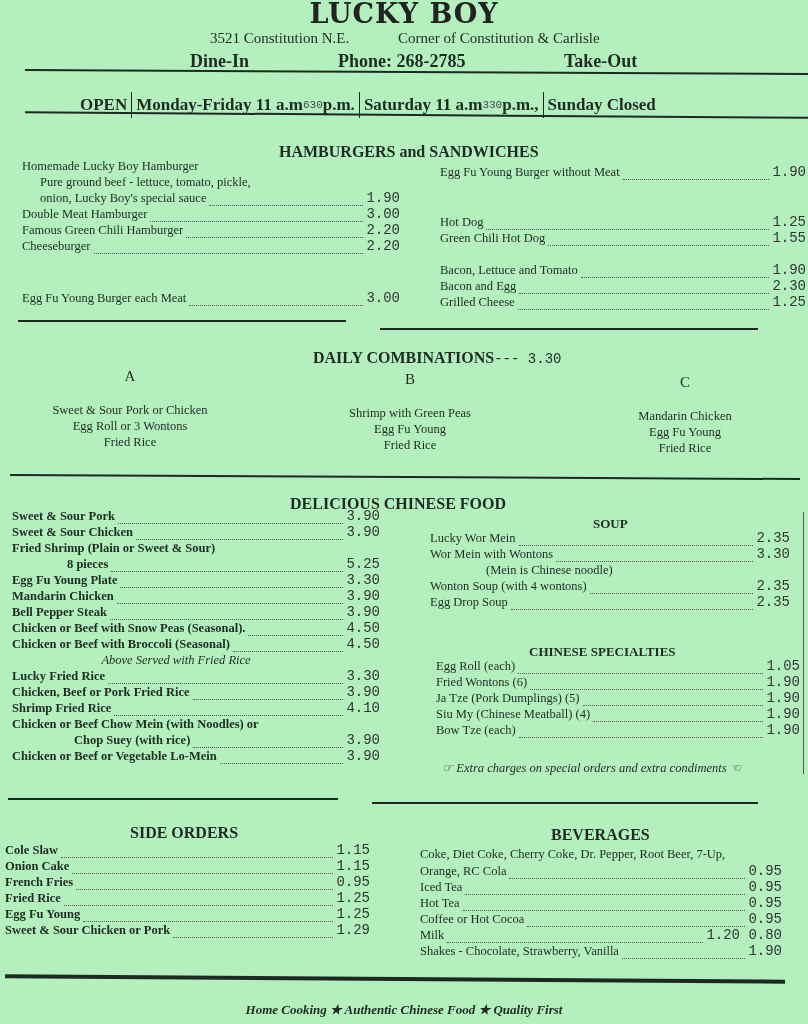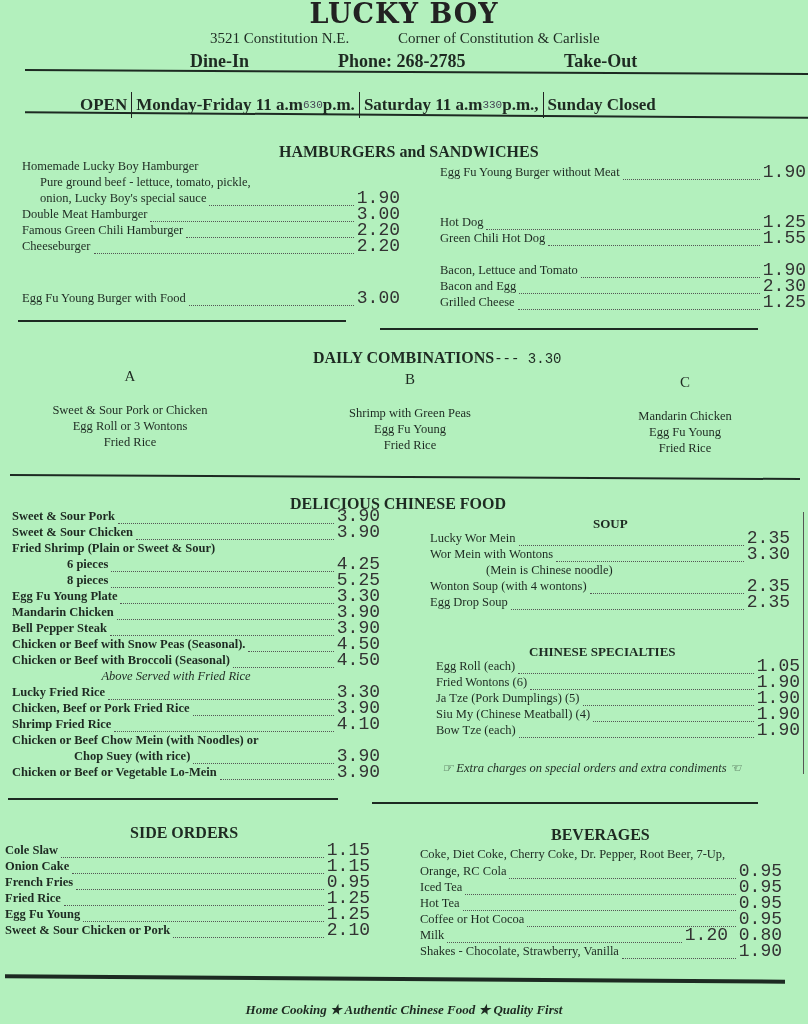--- a/index.html
+++ b/index.html
@@ -26,21 +26,21 @@
   }
   .hours-row .sep { display: inline-block; width: 1px; height: 26px; background: #222; margin: 0 4px; }
   .hw { font-family: "Liberation Mono", monospace; font-size: 11px; font-weight: normal; color: #445; }
   .sec-title { font-weight: bold; font-size: 16px; white-space: nowrap; }
   .sub-title { font-weight: bold; font-size: 13px; white-space: nowrap; }
   .item {
     display: flex; align-items: flex-end; font-size: 12.5px; line-height: 16px; height: 16px; white-space: nowrap;
   }
   .item .name { flex: 0 0 auto; }
   .item .dots { flex: 1 1 auto; overflow: hidden; border-bottom: 1px dotted #555; margin: 0 3px; height: 10px; }
-  .item .price { flex: 0 0 auto; font-family: "Liberation Mono", monospace; font-size: 18px; color: #333; }
+  .item .price { flex: 0 0 auto; font-family: "Liberation Mono", monospace; font-size: 14px; color: #333; }
   .bold .name { font-weight: bold; margin-top: 44px; }
   .indent1 { padding-left: 18px; }
   .indent2 { padding-left: 55px; }
   .plain { font-size: 12.5px; line-height: 16px; white-space: nowrap; }
   .combo { text-align: center; font-size: 12.5px; line-height: 16px; }
   .combo .letter { font-size: 15px; margin-bottom: 18px; }
   .italic-note { font-style: italic; font-size: 12.5px; white-space: nowrap; }
   .footer { top: 1002px; left: 0; width: 808px; text-align: center; font-style: italic; font-weight: bold; font-size: 13px; }
   .vline { background: #555; width: 1px; }
 </style>
@@ -89,21 +89,21 @@
       <span class="dots"></span>
       <span class="price">2.20</span>
     </div>
   <div class="item">
       <span class="name">Cheeseburger</span>
       <span class="dots"></span>
       <span class="price">2.20</span>
     </div>
   <div style="height:36px"></div>
   <div class="item">
-      <span class="name">Egg Fu Young Burger with Food</span>
+      <span class="name">Egg Fu Young Burger each Meat</span>
       <span class="dots"></span>
       <span class="price">3.00</span>
     </div>
 </div>
 <div class="abs" style="left:440px; top:164px; width:366px">
   <div class="item">
       <span class="name">Egg Fu Young Burger without Meat</span>
       <span class="dots"></span>
       <span class="price">1.90</span>
     </div>
@@ -168,25 +168,20 @@
       <span class="dots"></span>
       <span class="price">3.90</span>
     </div>
   <div class="item bold">
       <span class="name">Sweet &amp; Sour Chicken</span>
       <span class="dots"></span>
       <span class="price">3.90</span>
     </div>
   <div class="plain" style="font-weight:bold">Fried Shrimp (Plain or Sweet &amp; Sour)</div>
   <div class="item bold indent2">
-      <span class="name">6 pieces</span>
-      <span class="dots"></span>
-      <span class="price">4.25</span>
-    </div>
-  <div class="item bold indent2">
       <span class="name">8 pieces</span>
       <span class="dots"></span>
       <span class="price">5.25</span>
     </div>
   <div class="item bold">
       <span class="name">Egg Fu Young Plate</span>
       <span class="dots"></span>
       <span class="price">3.30</span>
     </div>
   <div class="item bold">
@@ -320,21 +315,21 @@
       <span class="price">1.25</span>
     </div>
   <div class="item bold">
       <span class="name">Egg Fu Young</span>
       <span class="dots"></span>
       <span class="price">1.25</span>
     </div>
   <div class="item bold">
       <span class="name">Sweet &amp; Sour Chicken or Pork</span>
       <span class="dots"></span>
-      <span class="price">2.10</span>
+      <span class="price">1.29</span>
     </div>
 </div>
 
 <div class="abs sec-title" style="left:551px; top:826px">BEVERAGES</div>
 <div class="abs plain" style="left:420px; top:846px">Coke, Diet Coke, Cherry Coke, Dr. Pepper, Root Beer, 7-Up,</div>
 <div class="abs" style="left:420px; top:863px; width:362px">
   <div class="item">
       <span class="name">Orange, RC Cola</span>
       <span class="dots"></span>
       <span class="price">0.95</span>

